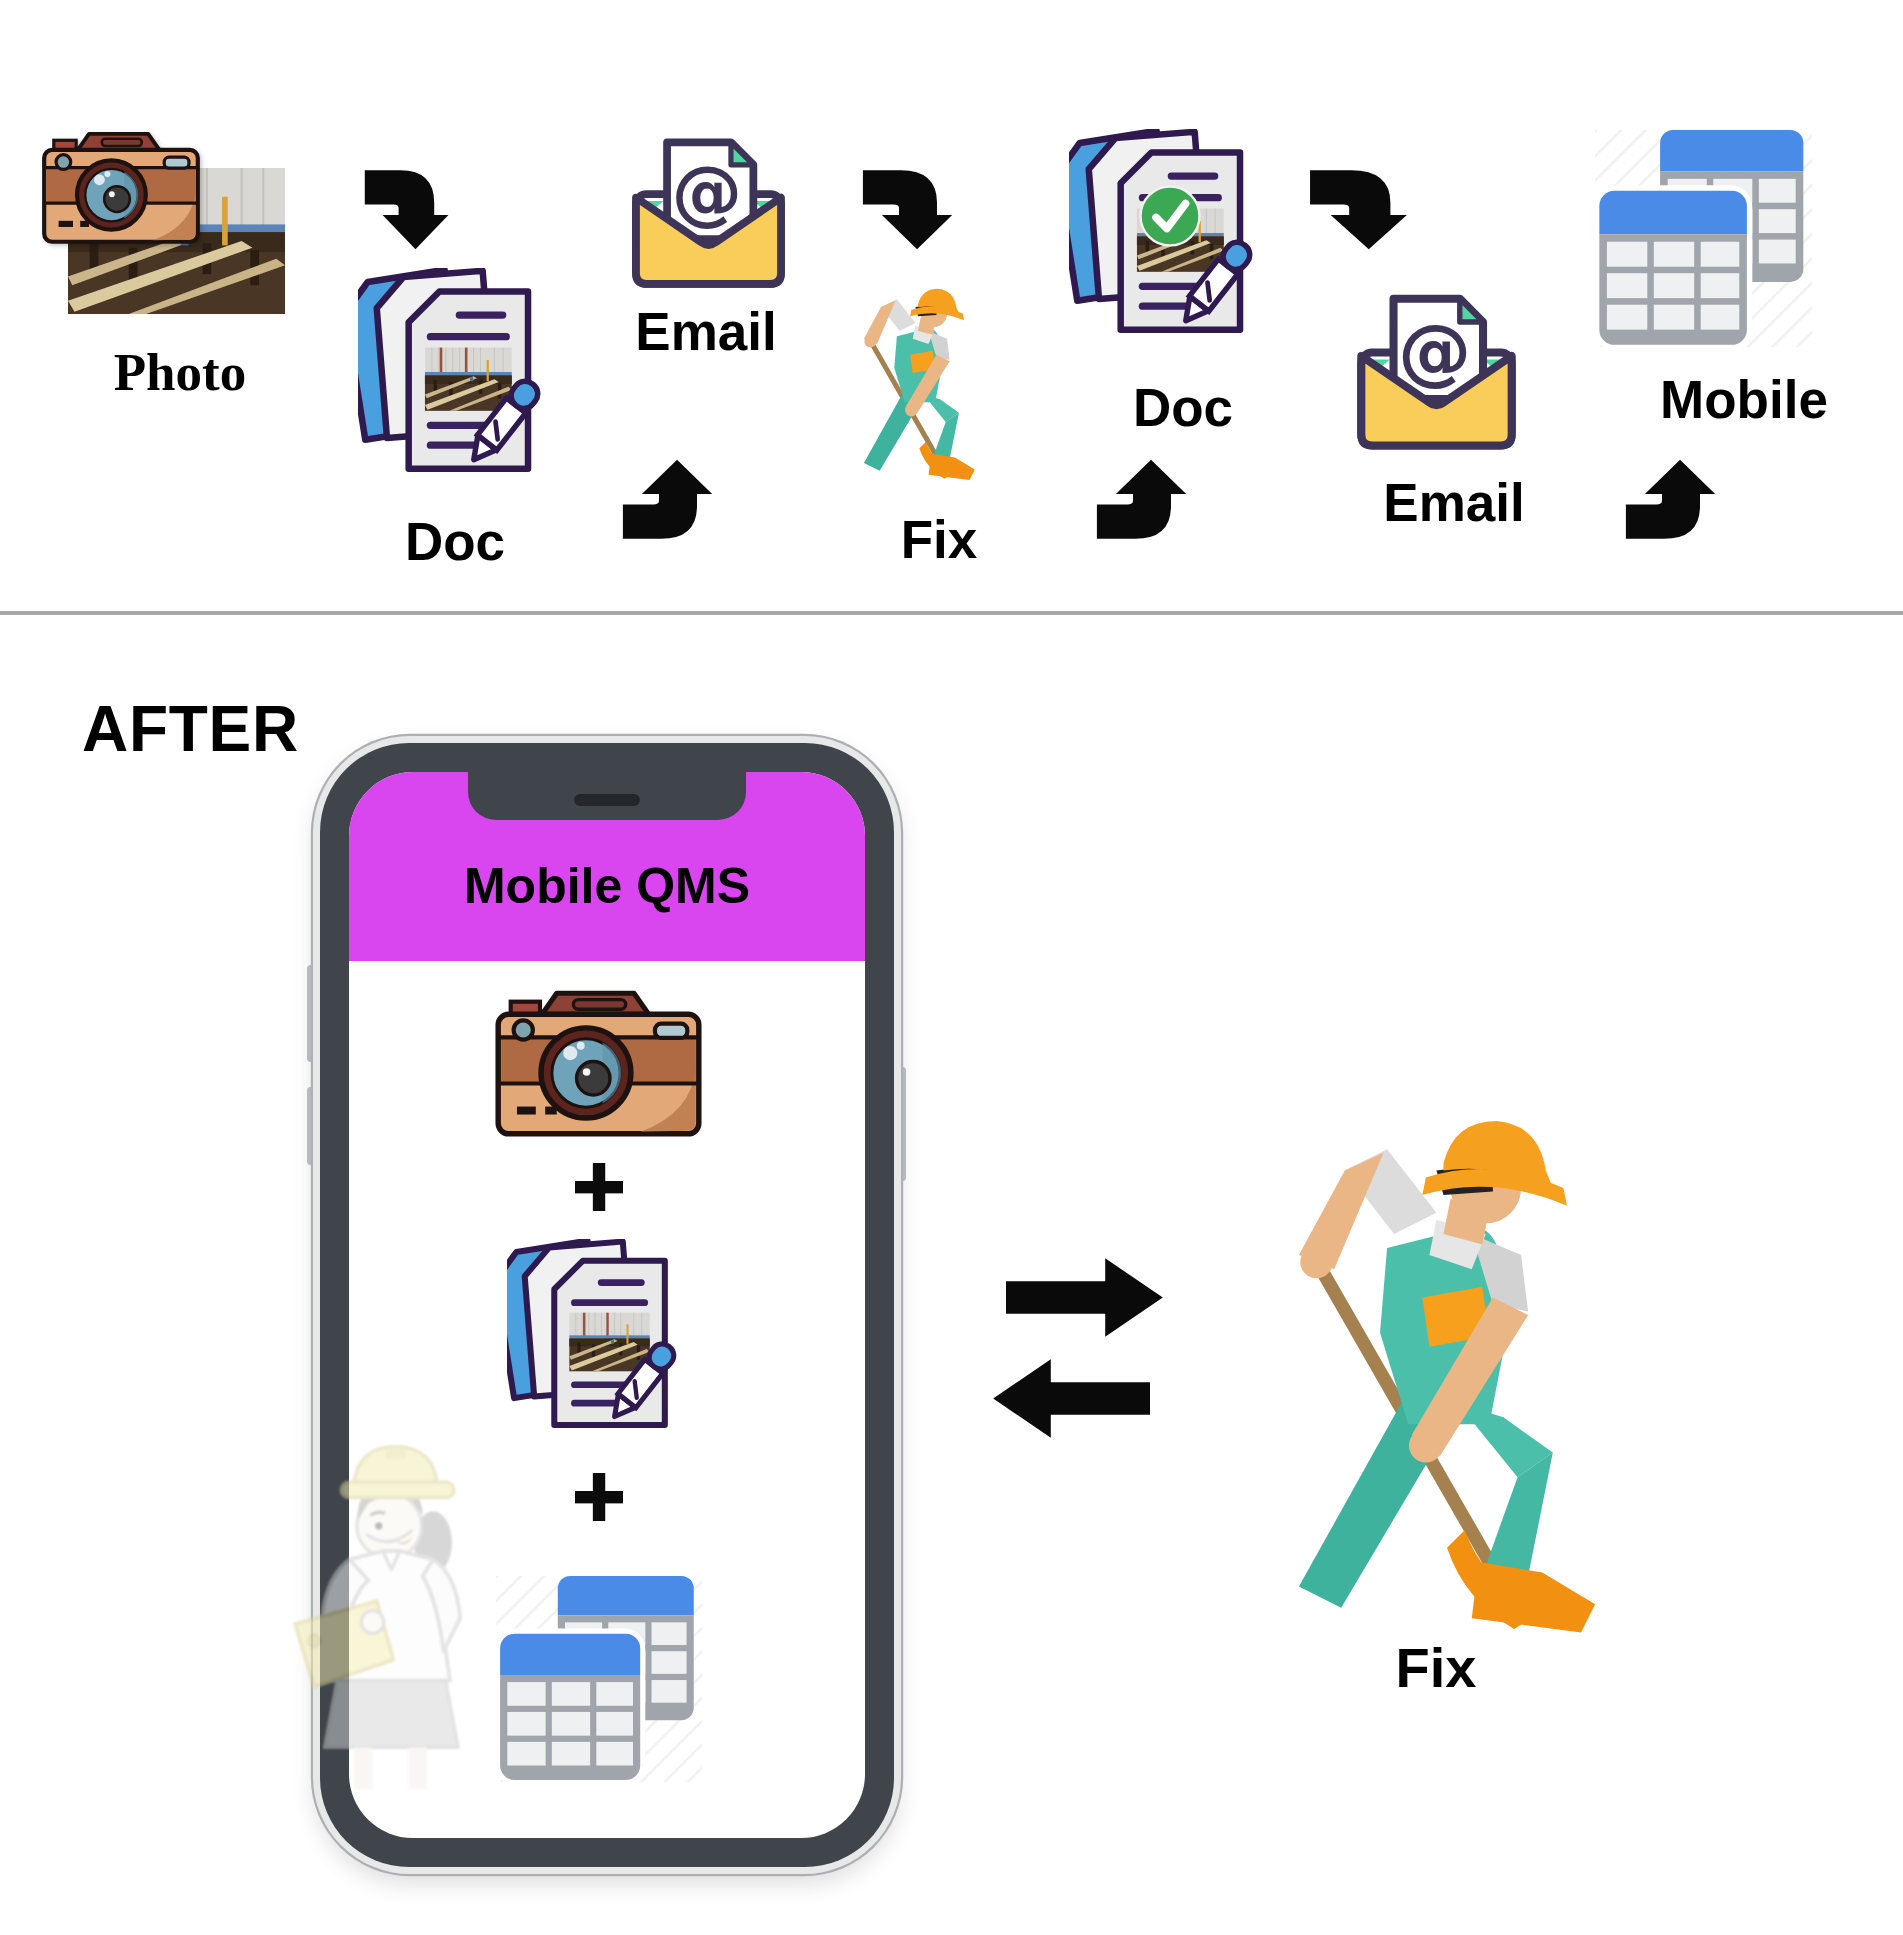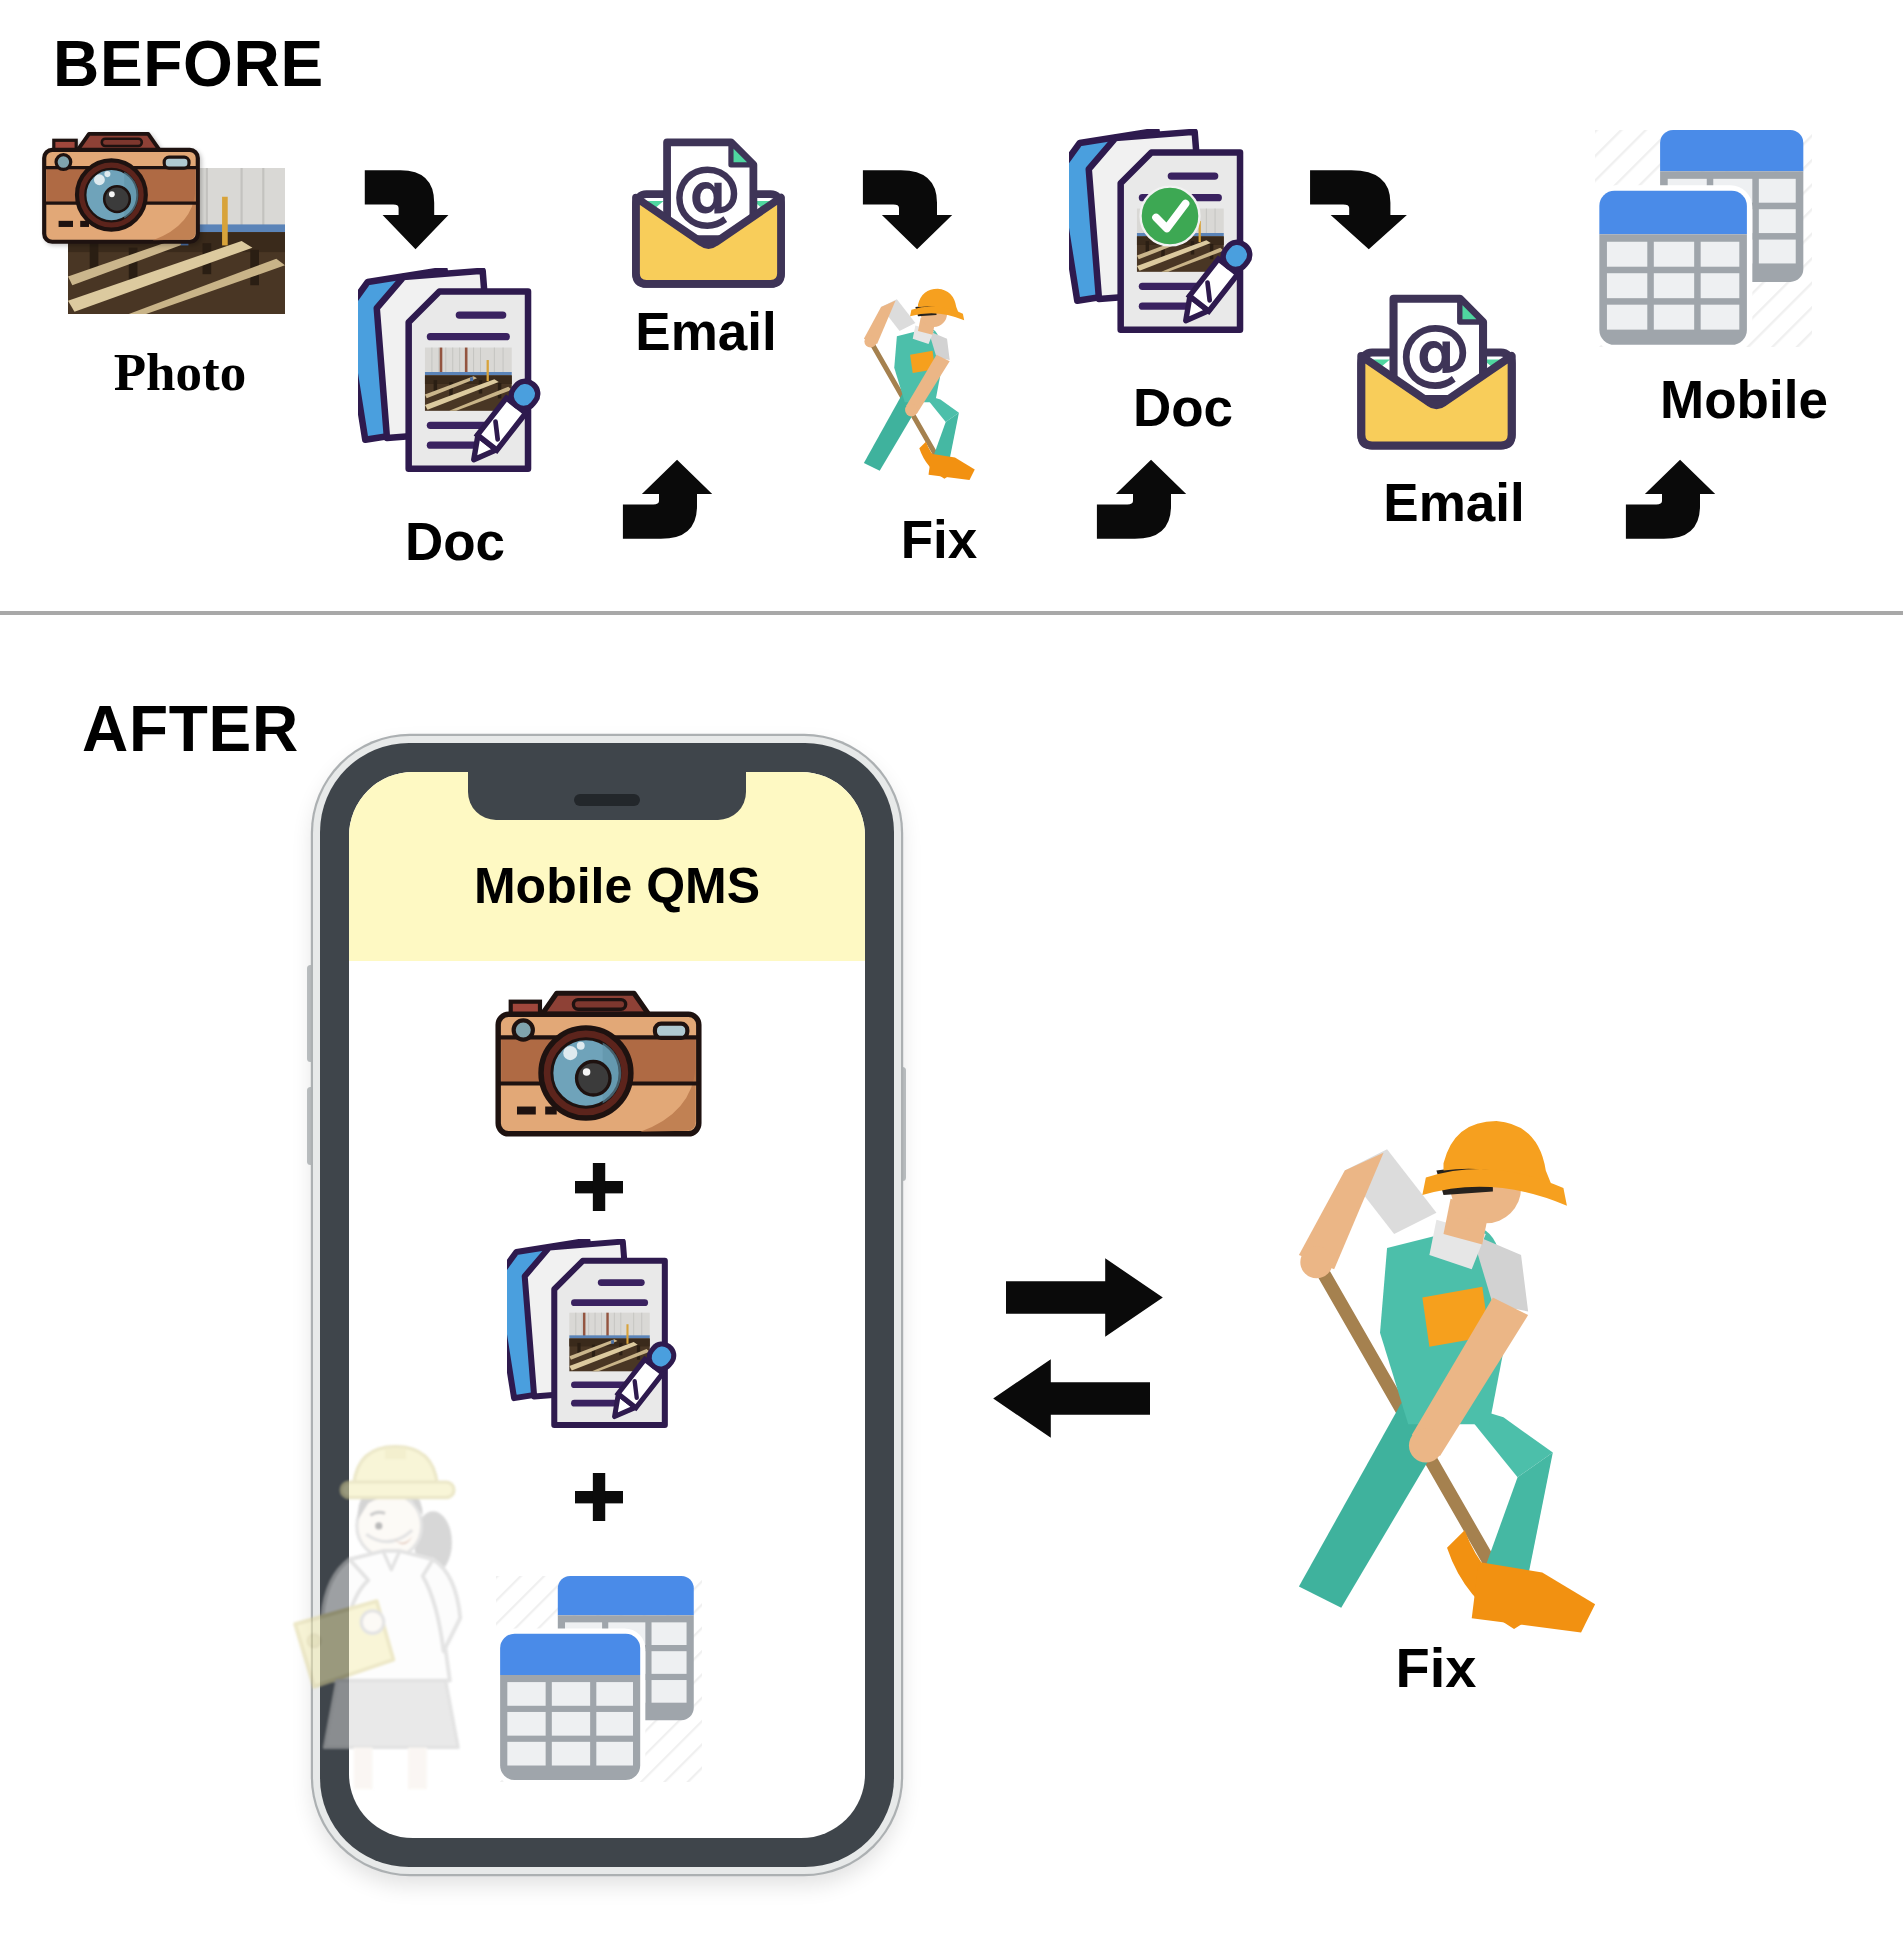--- a/index.html
+++ b/index.html
@@ -219,21 +219,20 @@
 
     <g id="g-check">
       <circle cx="20" cy="20" r="19" fill="#3DA853" stroke="#F2F2F2" stroke-width="1.5"></circle>
       <polyline points="11,21 18,28 30,12" fill="none" stroke="#FFFFFF" stroke-width="5" stroke-linecap="round" stroke-linejoin="round"></polyline>
     </g>
   </defs>
 </svg>
 
 <div id="canvas">
 
-  <div class="title" style="left:53px;top:32px;">BEFORE</div>
 
   <svg class="abs" style="left:68px;top:168px;width:217px;height:146px;" viewBox="0 0 100 66" preserveAspectRatio="none">
       <use href="#g-photo"></use>
     </svg>
   <svg class="abs shadowed" style="left:41px;top:129px;width:160px;height:116px;" viewBox="0 0 100 72" preserveAspectRatio="none">
       <use href="#g-camera"></use>
     </svg>
   <div class="lbl" style="left:180px;top:346px;font-family:Liberation Serif, serif;">Photo</div>
 
   <svg class="abs" style="left:363px;top:165px;width:89px;height:86px;" viewBox="0 0 100 100" preserveAspectRatio="none">
@@ -303,21 +302,21 @@
 
   <div class="title" style="left:82px;top:657px;margin-top:40px;">AFTER</div>
 
   <div class="side-btn" style="left:307px;top:965px;height:97px;"></div>
   <div class="side-btn" style="left:307px;top:1087px;height:78px;"></div>
   <div class="side-btn" style="left:899px;top:1067px;height:114px;"></div>
 
   <div class="phone">
     <div class="phone-dark">
       <div class="phone-screen">
-        <div class="phone-header" style="background:#fef9c3;padding-left:20px;">
+        <div class="phone-header" style="background:#d946ef;">
           <div class="phone-title">Mobile QMS</div>
         </div>
         <div class="notch">
           <div class="speaker"></div>
         </div>
       </div>
     </div>
   </div>
 
   <svg class="abs engineer" style="left:291px;top:1419px;width:209px;height:381px;" viewBox="0 0 100 180" preserveAspectRatio="xMidYMid meet">

